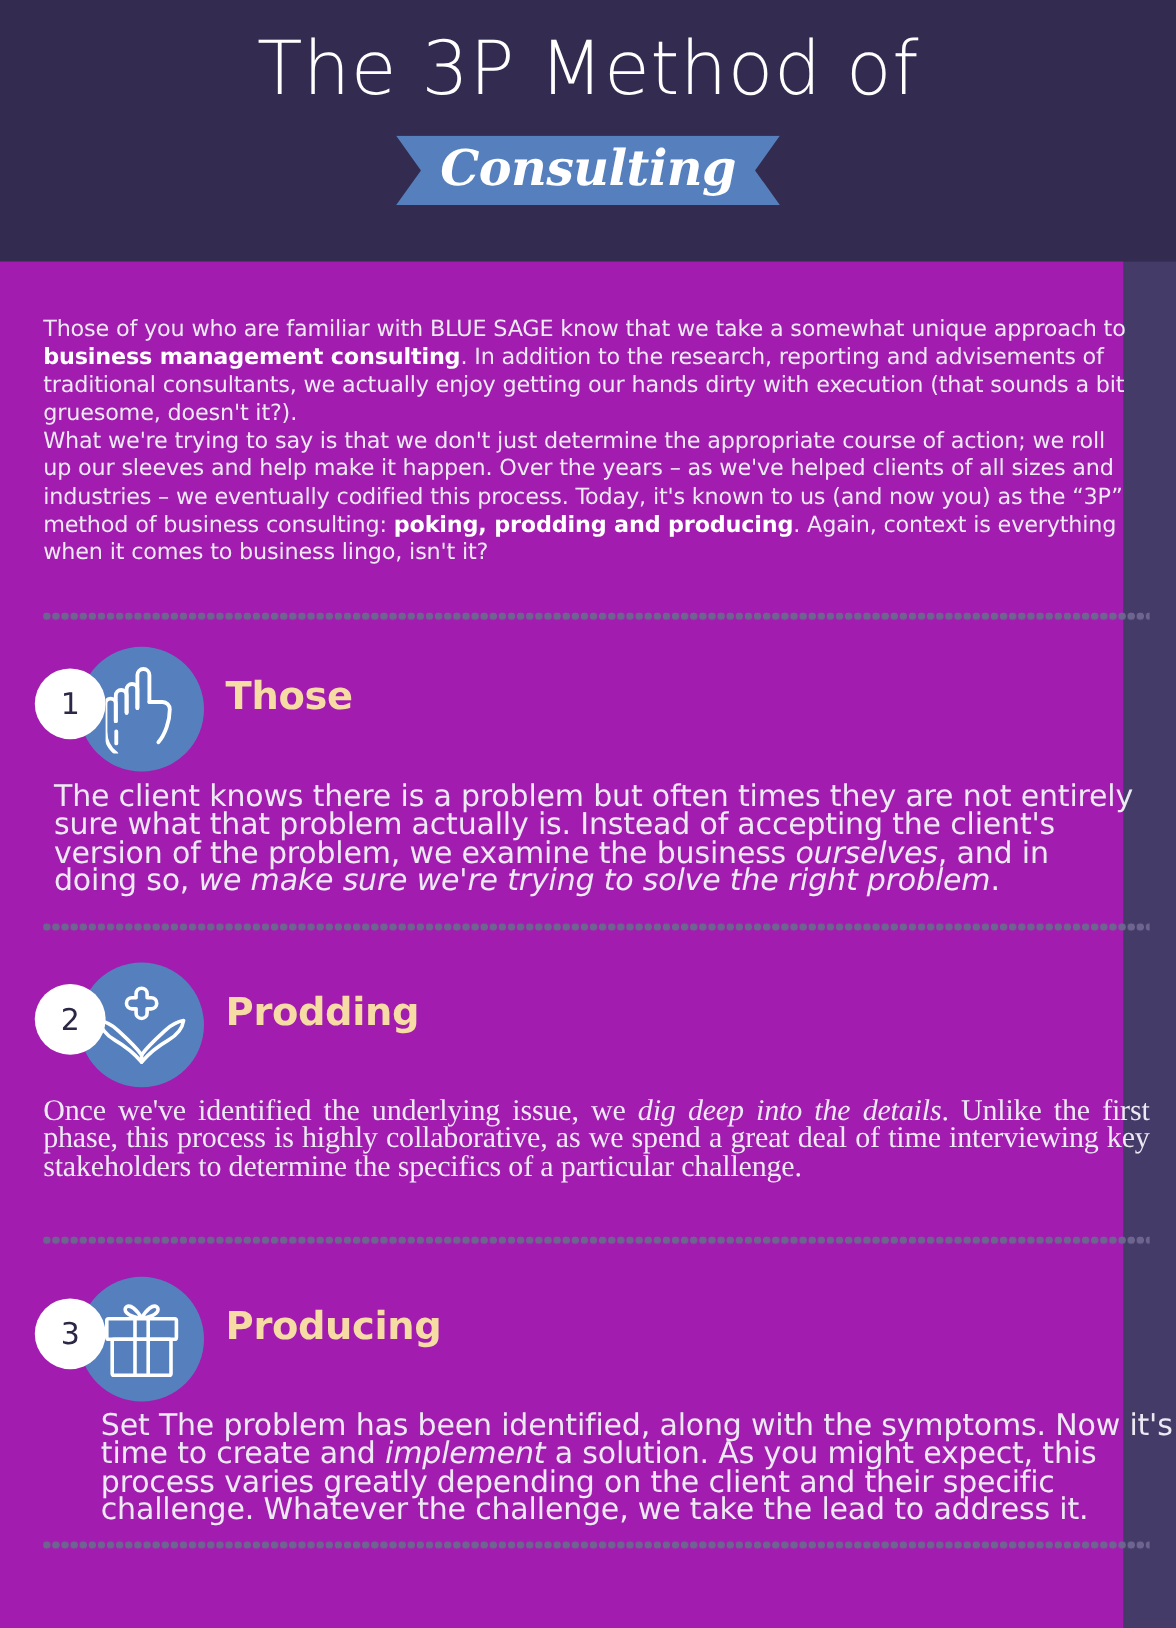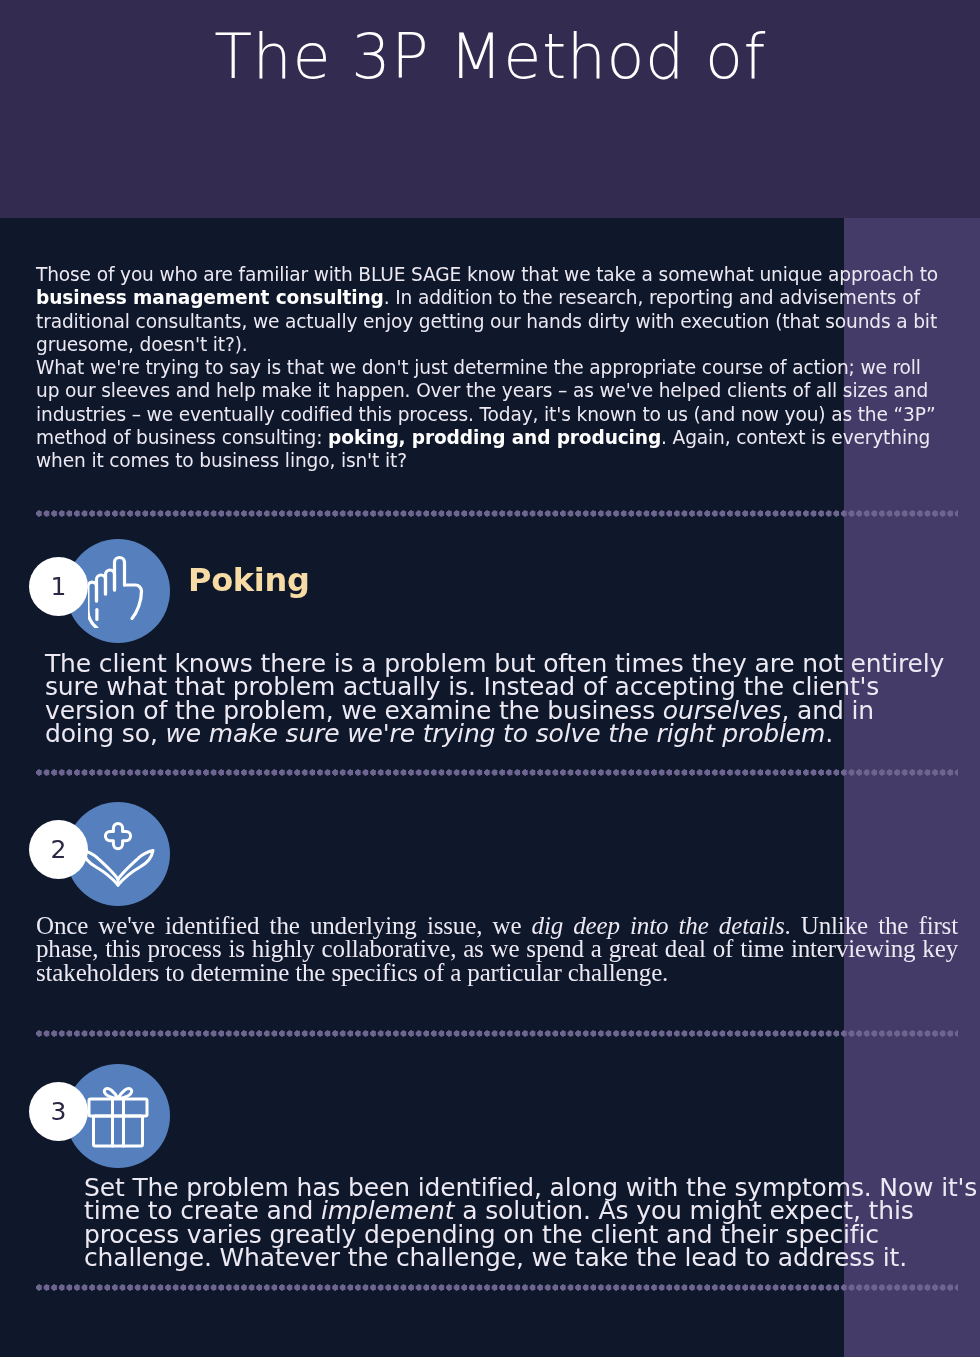--- a/index.html
+++ b/index.html
@@ -63,23 +63,23 @@
     font-weight: 700;
     font-family: "DejaVu Serif", serif;
     letter-spacing: -0.5px;
     padding-bottom: 4px;
     box-sizing: border-box;
   }
 
   
   .body-area {
     position: relative;
-    width: 844px;
+    width: 936px;
     height: 1139px;
-    background: #0f172a;
+    background: #a21caf;
   }
 
   .intro {
     position: absolute;
     top: 45px;
     left: 36px;
     width: 906px;
     color: #ece9f3;
     font-size: 18.6px;
     line-height: 23.3px;
@@ -164,20 +164,24 @@
     letter-spacing: -0.15px;
   }
   .sec-body i { font-style: italic; }
   .justify { text-align: justify; }
 </style>
 </head>
 <body>
 
 <div class="header">
   <div class="header-title">The 3P Method of</div>
+  <div class="ribbon-wrap">
+    <div class="ribbon"></div>
+    <div class="ribbon-label">Consulting</div>
+  </div>
 </div>
 
 <div class="body-area">
 
   <div class="intro">
     <p><span>Those of you who are familiar with BLUE SAGE know that we take a somewhat unique approach to </span><b>business management consulting</b><span>. In addition to the research, reporting and advisements of traditional consultants, we actually enjoy getting our hands dirty with execution (that sounds a bit gruesome, doesn't it?).</span></p>
     <p><span>What we're trying to say is that we don't just determine the appropriate course of action; we roll up our sleeves and help make it happen. Over the years – as we've helped clients of all sizes and industries – we eventually codified this process. Today, it's known to us (and now you) as the “3P” method of business consulting: </span><b>poking, prodding and producing</b><span>. Again, context is everything when it comes to business lingo, isn't it?</span></p>
   </div>
 
   <div class="divider" style="top:292px;"></div>
@@ -188,55 +192,57 @@
       <svg width="60" height="74" viewBox="0 0 60 74" fill="none" stroke="#ffffff" stroke-width="3.2" stroke-linecap="round" stroke-linejoin="round">
         <path d="M36.5 31V8.5a5 5 0 0 0-10 0V36"></path>
         <path d="M26.5 36V20.5a4.5 4.5 0 0 0-9 0V40"></path>
         <path d="M17.5 40V25.5a4.5 4.5 0 0 0-9 0V47"></path>
         <path d="M8.5 47V32.5a4.3 4.3 0 0 0-8.6 0v23c0 9 4.5 15 9 18.5"></path>
         <path d="M36.5 31h11a6 6 0 0 1 6 6c0 10-4 21-9.5 27.5"></path>
         <path d="M8.9 55.5v10"></path>
       </svg>
     </div>
     <div class="badge-num">1</div>
-    <div class="sec-title">Poking</div>
+    <div class="sec-title">Those</div>
   </div>
 
   <div class="sec-body" style="top:434px; left:45px; width:900px;"><span>The client knows there is a problem but often times they are not entirely sure what that problem actually is. Instead of accepting the client's version of the problem, we examine the business </span><i>ourselves</i><span>, and in doing so, </span><i>we make sure we're trying to solve the right problem</i><span>.</span></div>
 
   <div class="divider" style="top:551px;"></div>
 
   <div class="section-head" style="top:584px;">
     <div class="circle-blue"></div>
     <div class="icon-box">
       <svg width="78" height="70" viewBox="0 0 78 70" fill="none" stroke="#ffffff" stroke-width="3" stroke-linecap="round" stroke-linejoin="round">
         <path d="M39 4.5 c2.6 0 4.6 2 4.6 4.6v3.4h3.4c2.6 0 4.6 2 4.6 4.6s-2 4.6-4.6 4.6h-3.4v3.4c0 2.6-2 4.6-4.6 4.6s-4.6-2-4.6-4.6v-3.4h-3.4c-2.6 0-4.6-2-4.6-4.6s2-4.6 4.6-4.6h3.4V9.1c0-2.6 2-4.6 4.6-4.6z"></path>
         <path d="M39 66 C32 58 24 52 17 48 C9 43.5 5 38 4 31.5 c5.5 1 10.5 4 14.5 7.5 C25 45 33 52 39 60"></path>
         <path d="M39 66 C46 58 54 52 61 48 C69 43.5 73 38 74 31.5 c-5.5 1-10.5 4-14.5 7.5 C53 45 45 52 39 60"></path>
         <path d="M39 60v6"></path>
       </svg>
     </div>
     <div class="badge-num">2</div>
+    <div class="sec-title">Prodding</div>
   </div>
 
   <div class="sec-body justify" style="top:696px; left:36px; width:922px;font-family:Liberation Serif, serif;"><span>Once we've identified the underlying issue, we </span><i>dig deep into the details</i><span>. Unlike the first phase, this process is highly collaborative, as we spend a great deal of time interviewing key stakeholders to determine the specifics of a particular challenge.</span></div>
 
   <div class="divider" style="top:812px;"></div>
 
   <div class="section-head" style="top:846px;">
     <div class="circle-blue"></div>
     <div class="icon-box">
       <svg width="70" height="72" viewBox="0 0 70 72" fill="none" stroke="#ffffff" stroke-width="3" stroke-linecap="round" stroke-linejoin="round">
         <rect x="6" y="19" width="58" height="17" rx="1.5"></rect>
         <rect x="10.5" y="36" width="49" height="30" rx="1.5"></rect>
         <path d="M29.5 19v47M40.5 19v47"></path>
         <path d="M35 18.5 C31 11 25.5 7 22.5 9 c-3 2-1 8 12.5 9.5z"></path>
         <path d="M35 18.5 C39 11 44.5 7 47.5 9 c3 2 1 8-12.5 9.5z"></path>
       </svg>
     </div>
     <div class="badge-num">3</div>
+    <div class="sec-title">Producing</div>
   </div>
 
   <div class="sec-body" style="top:958px; left:45px; width:906px;margin-left:39px;"><span>Set The problem has been identified, along with the symptoms.  Now it's time to create and </span><i>implement</i><span> a solution. As you might expect, this process varies greatly depending on the client and their specific challenge. Whatever the challenge, we take the lead to address it.</span></div>
 
   <div class="divider" style="top:1066px;"></div>
 
 </div>
 
 </body></html>

